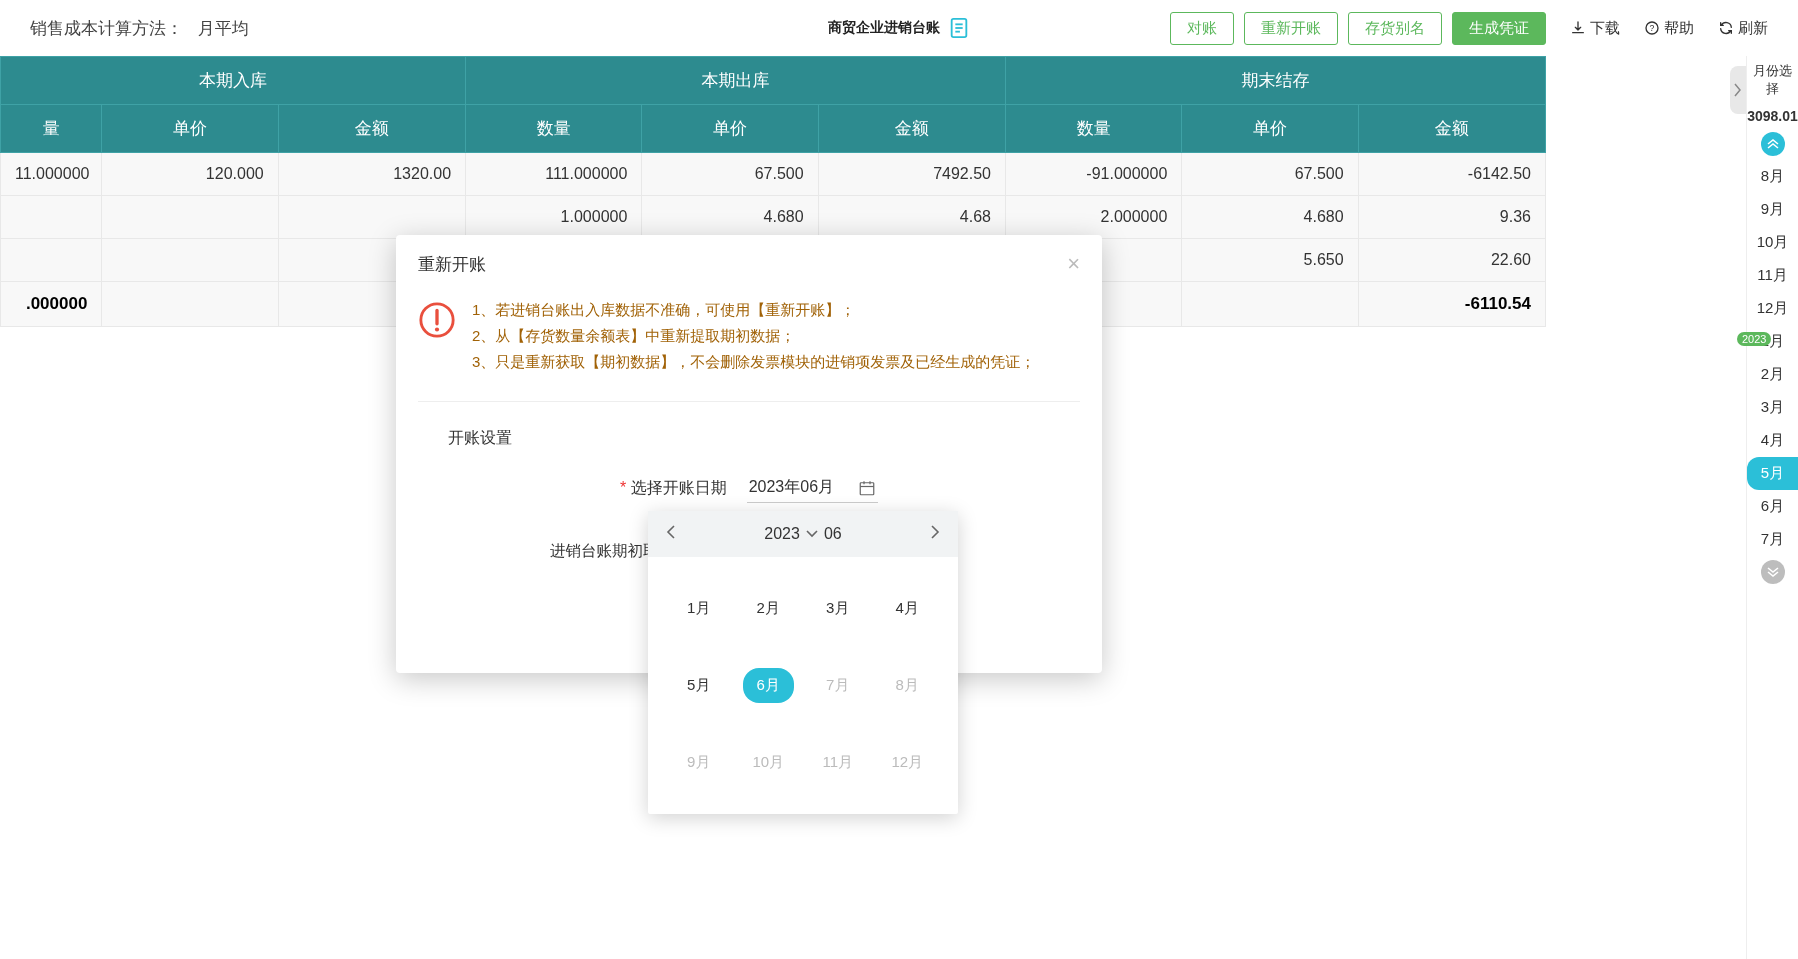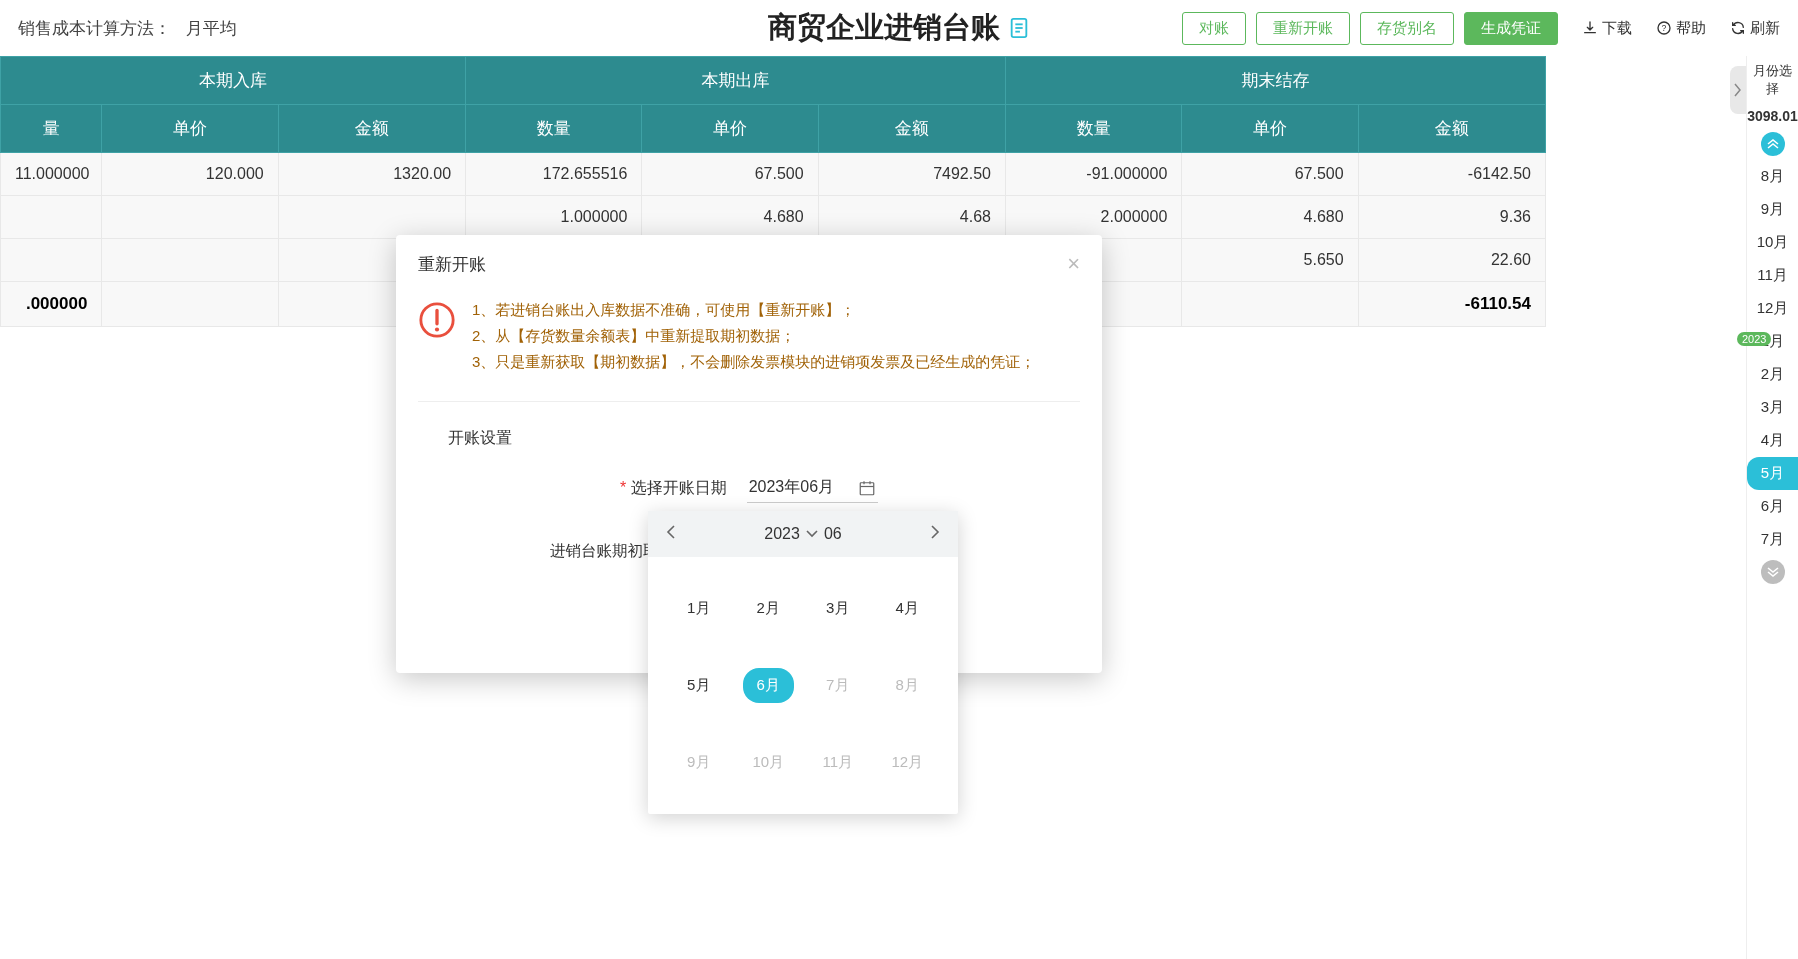--- a/index.html
+++ b/index.html
@@ -1,21 +1,21 @@
 <!DOCTYPE html>
 <html><head>
   <meta charset="utf-8">
   <style>
     * { margin: 0; padding: 0; box-sizing: border-box; }
     body { font-family: "Microsoft YaHei", Arial, sans-serif; font-size: 14px; background: #fff; color: #333; overflow: hidden; width: 1798px; height: 959px; position: relative; }
     
-    .top-bar { display: flex; align-items: center; padding: 10px 18px; height: 56px; justify-content: center; }
+    .top-bar { display: flex; align-items: center; padding: 10px 30px; height: 56px; justify-content: center; }
     .cost-method { font-size: 17px; color: #444; }
     .page-title-wrap { position: absolute; left: 50%; transform: translateX(-50%); display: flex; align-items: center; gap: 8px; }
-    .page-title { font-size: 29px; font-weight: 600; color: #222; }
+    .page-title { font-size: 14px; font-weight: 600; color: #222; }
     .doc-icon { width: 22px; height: 22px; }
     .top-actions { margin-left: auto; display: flex; align-items: center; gap: 10px; }
     .btn { padding: 6px 16px; border: 1px solid #5cb85c; background: #fff; color: #5cb85c; border-radius: 3px; cursor: pointer; font-size: 15px; }
     .btn.primary { background: #5cb85c; color: #fff; }
     .link-action { display: flex; align-items: center; gap: 4px; margin-left: 14px; cursor: pointer; font-size: 15px; color: #333; }
     .link-icon { width: 16px; height: 16px; }
 
     .table-wrap { width: 1546px; }
     table { border-collapse: collapse; width: 100%; table-layout: fixed; }
     thead th { background: #2d8b8f; color: #fff; font-weight: 400; padding: 12px 8px; font-size: 17px; border: 1px solid #3fa2a6; text-align: center; }
@@ -135,21 +135,21 @@
       <th>数量</th>
       <th>单价</th>
       <th>金额</th>
     </tr>
   </thead>
   <tbody id="tbody">
         <tr>
           <td>11.000000</td>
           <td>120.000</td>
           <td>1320.00</td>
-          <td>172.655516</td>
+          <td>111.000000</td>
           <td>67.500</td>
           <td>7492.50</td>
           <td>-91.000000</td>
           <td>67.500</td>
           <td>-6142.50</td>
         </tr>
         <tr>
           <td></td>
           <td></td>
           <td></td>

